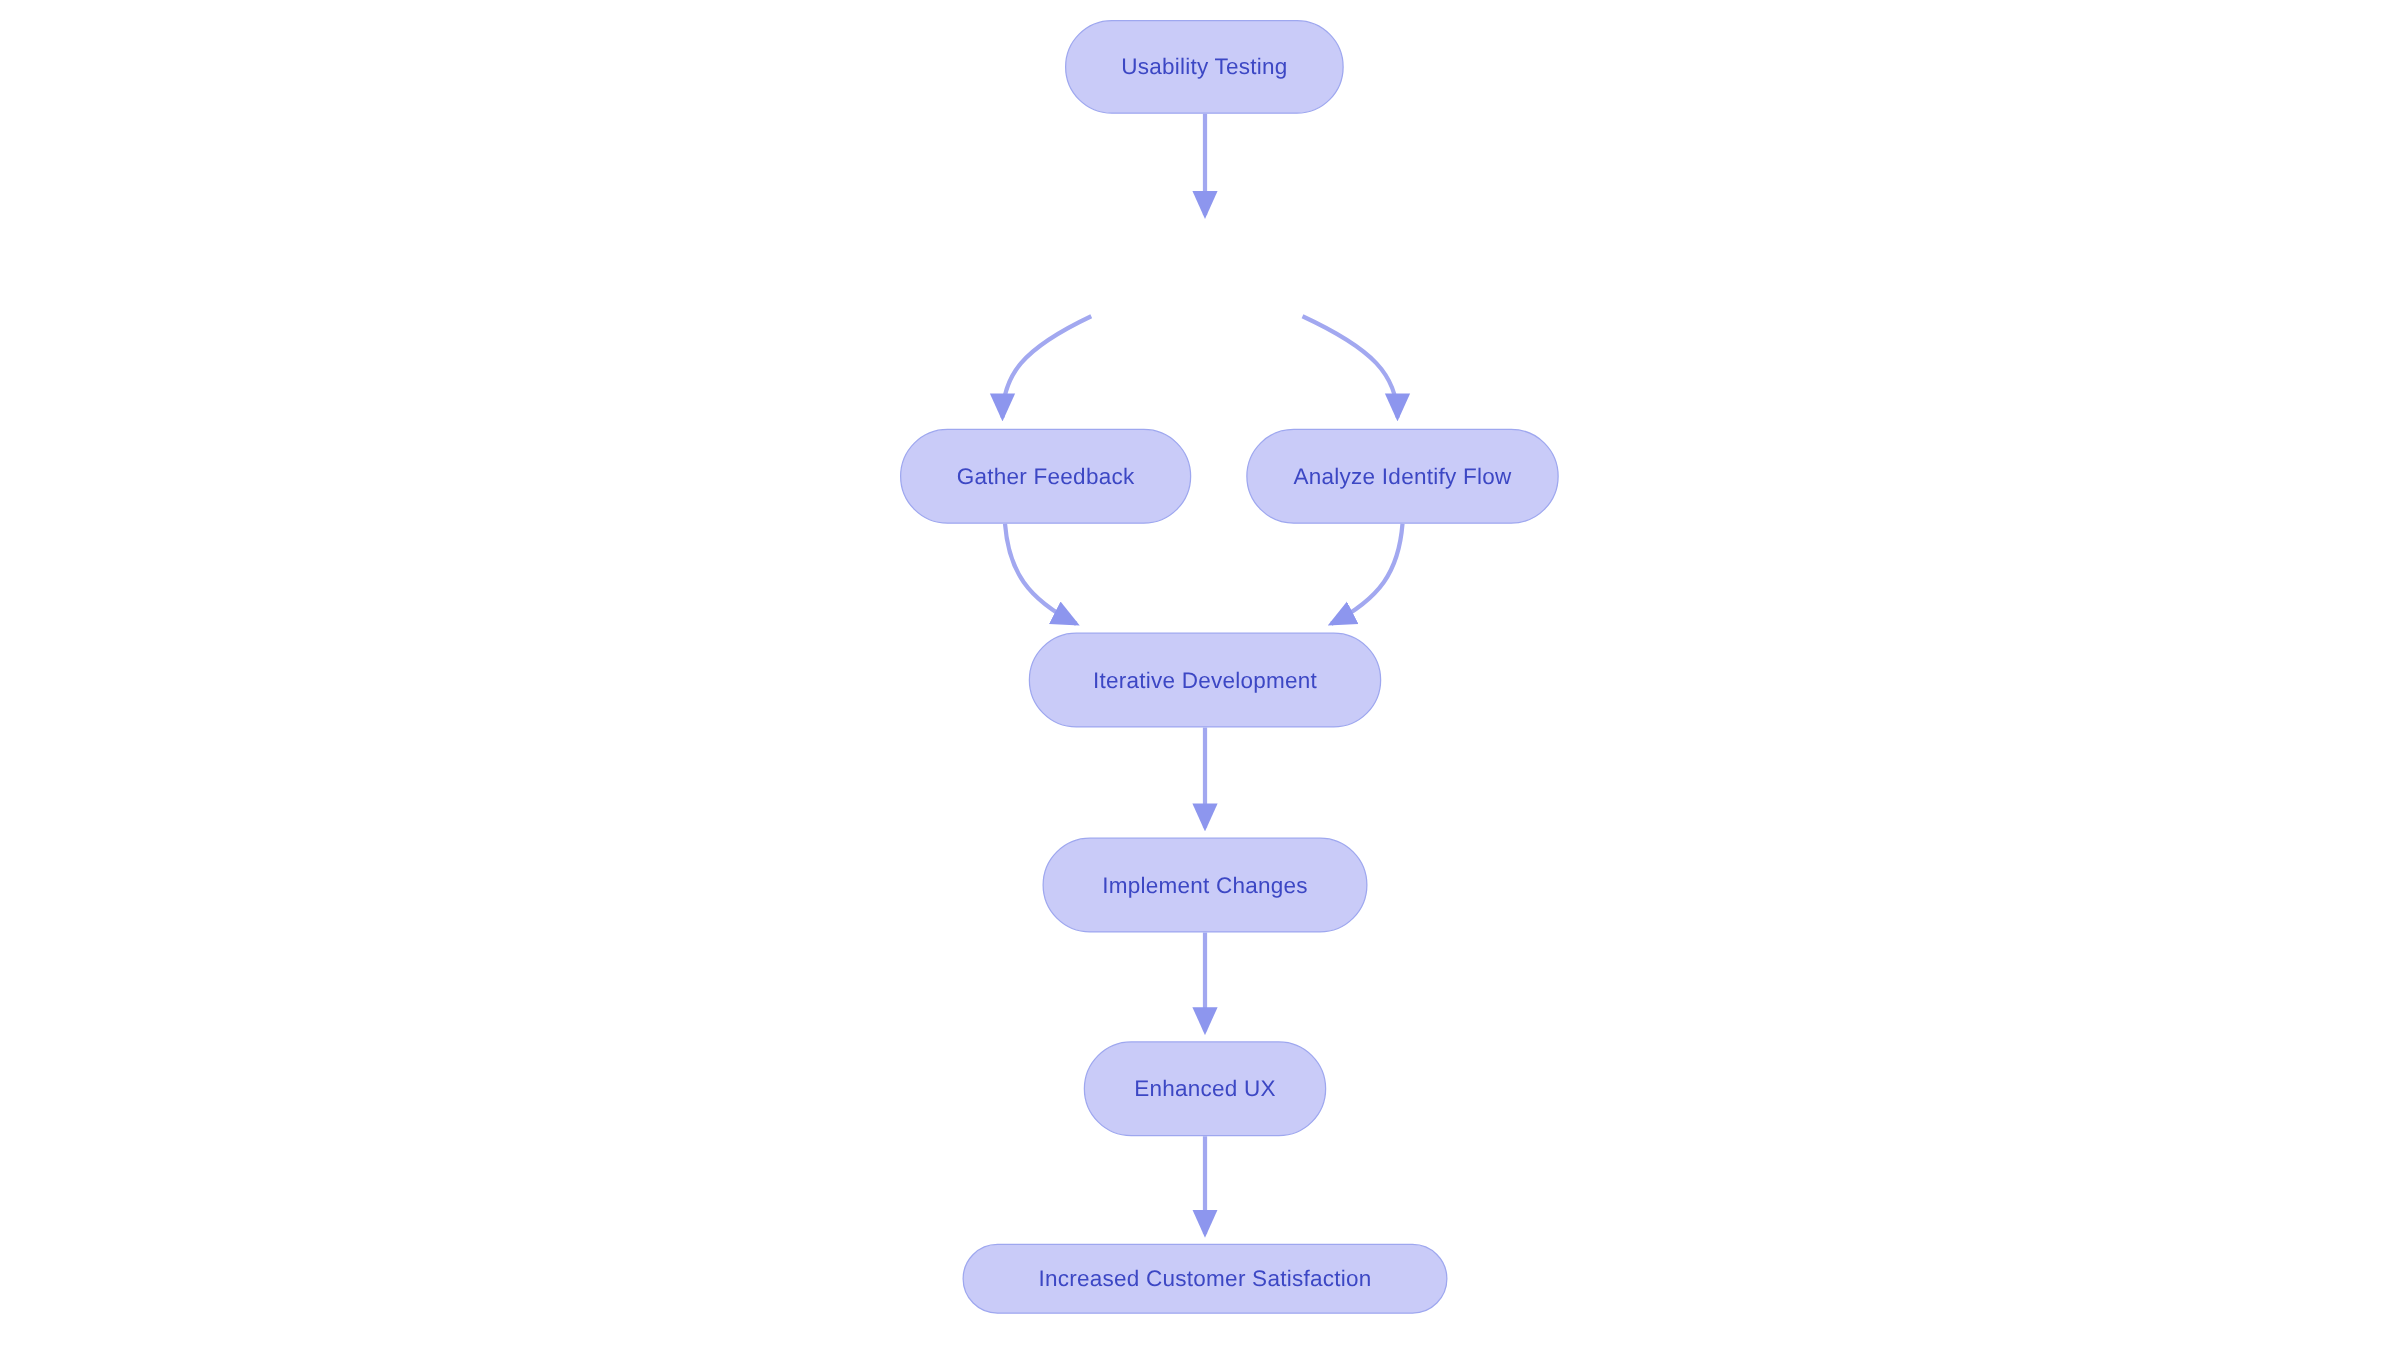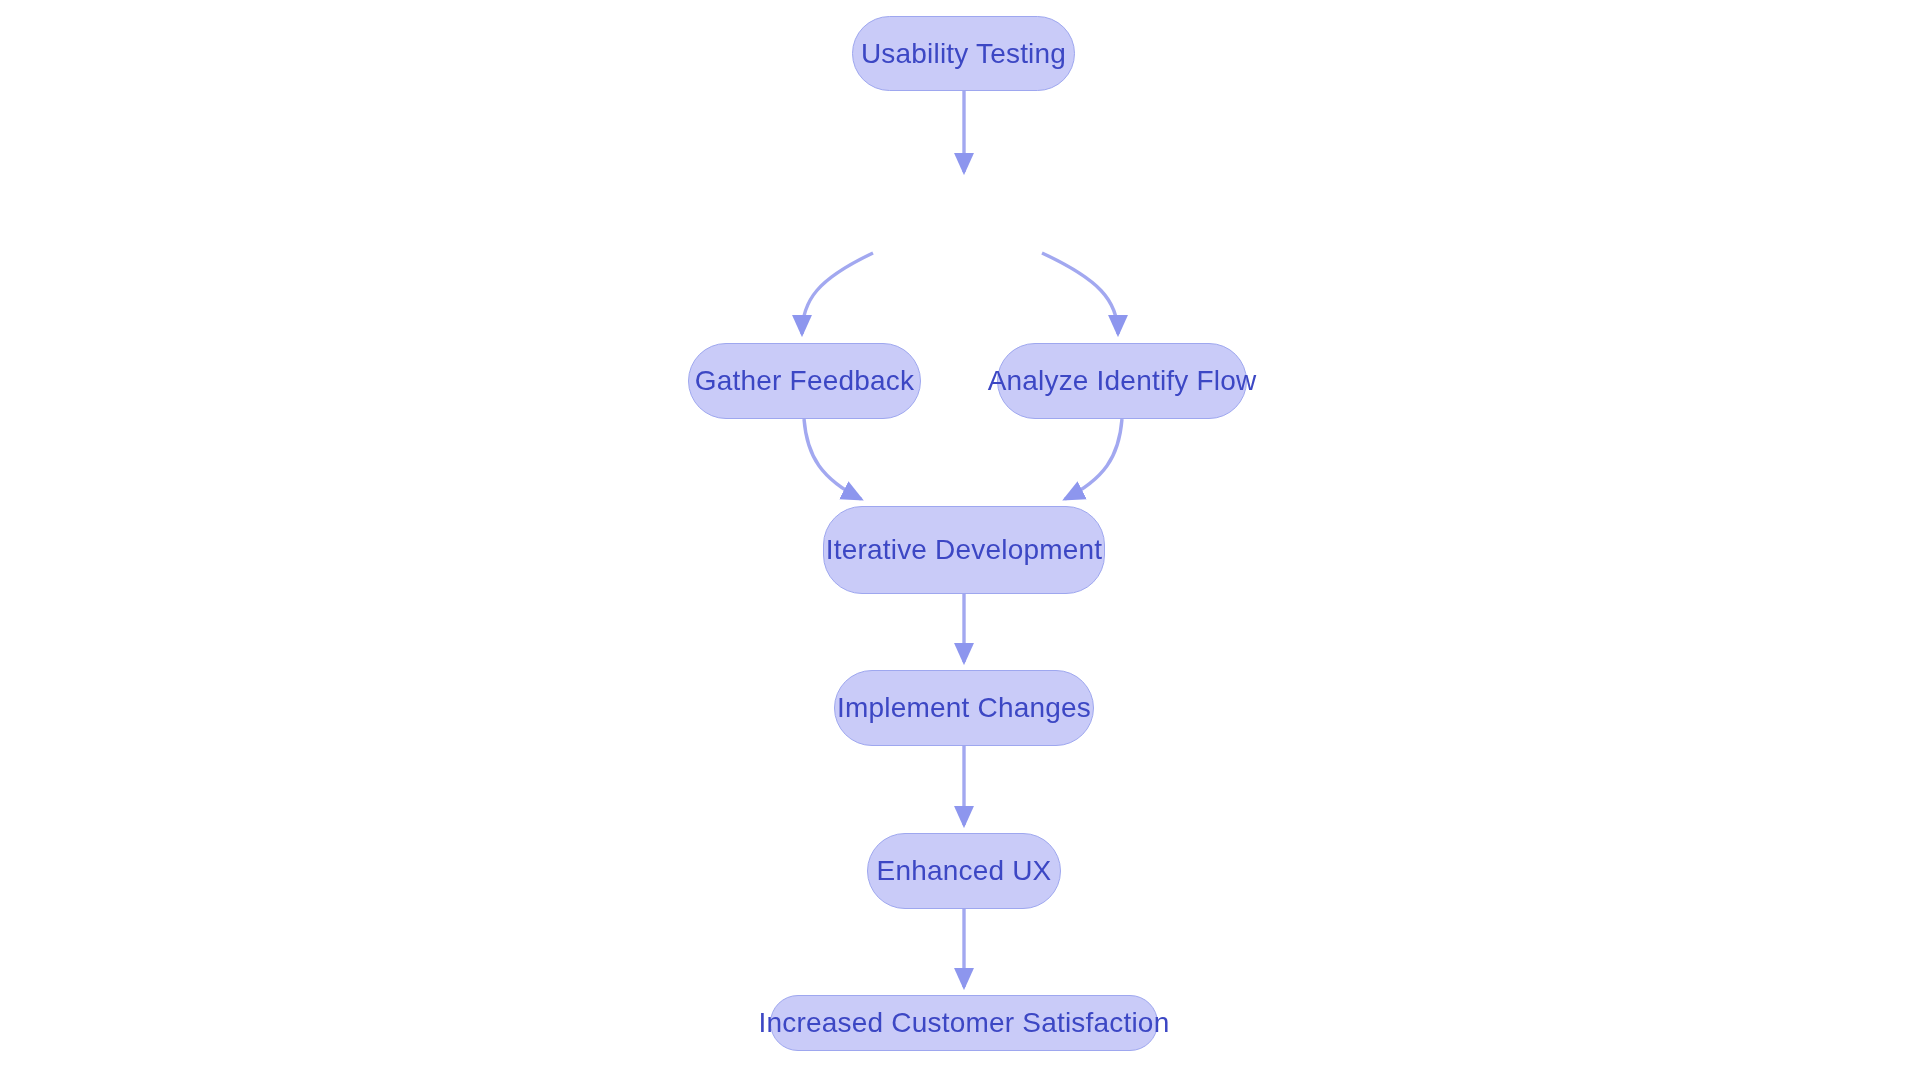--- a/index.html
+++ b/index.html
@@ -41,32 +41,32 @@
   }
   .node {
     position: absolute;
     display: flex;
     align-items: center;
     justify-content: center;
     background: var(--node-fill);
     border: 1.6px solid var(--node-border);
     border-radius: 39px;
     color: var(--node-text);
-    font-size: 28px;
+    font-size: 18px;
     font-weight: 400;
     letter-spacing: 0.2px;
     text-align: center;
     white-space: nowrap;
   }
   
   .n-usability      { left: 852px; top:  16px; width: 223px; height: 75px; }
   .n-identify       { left: 843px; top: 180px; width: 242px; height: 76px; }
-  .n-gather         { left: 688px; top: 343px; width: 233px; height: 76px; text-align: right; }
+  .n-gather         { left: 720px; top: 343px; width: 233px; height: 76px; text-align: right; }
   .n-analyze        { left: 997px; top: 343px; width: 250px; height: 76px; }
-  .n-iterative      { left: 823px; top: 506px; width: 282px; height: 88px; }
+  .n-iterative      { left: 823px; top: 506px; width: 282px; height: 76px; }
   .n-implement      { left: 834px; top: 670px; width: 260px; height: 76px; }
   .n-enhanced       { left: 867px; top: 833px; width: 194px; height: 76px; }
   .n-satisfaction   { left: 770px; top: 995px; width: 388px; height: 56px; }
 </style>
 </head>
 <body>
 
 <div class="canvas">
 
   <svg class="edges" viewBox="0 0 1920 1083" xmlns="http://www.w3.org/2000/svg">

